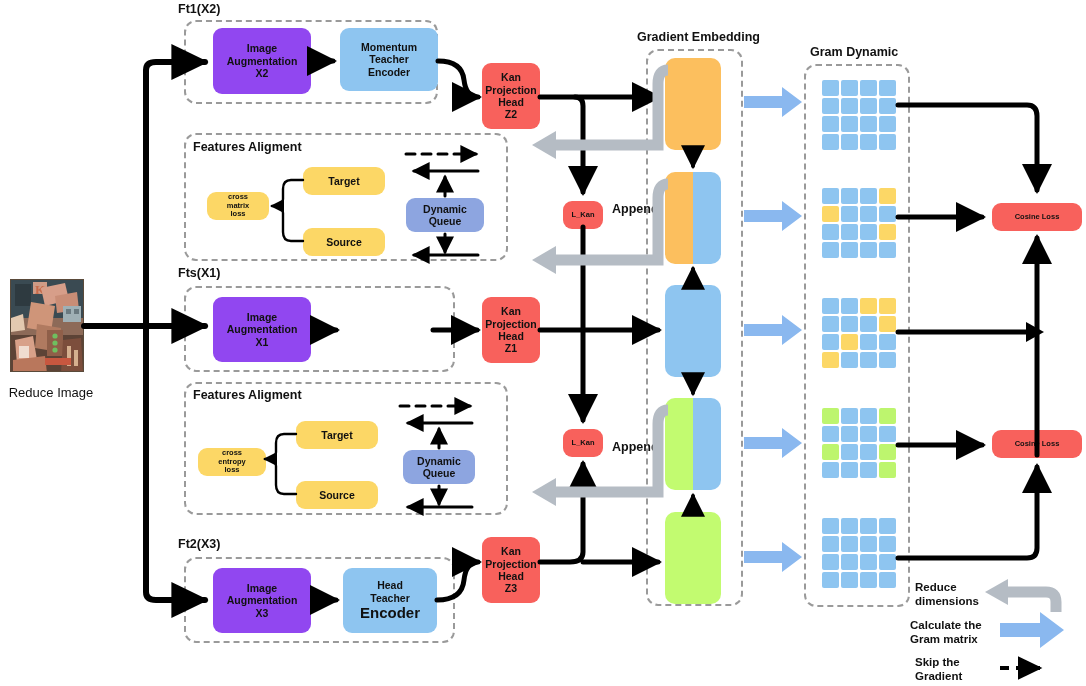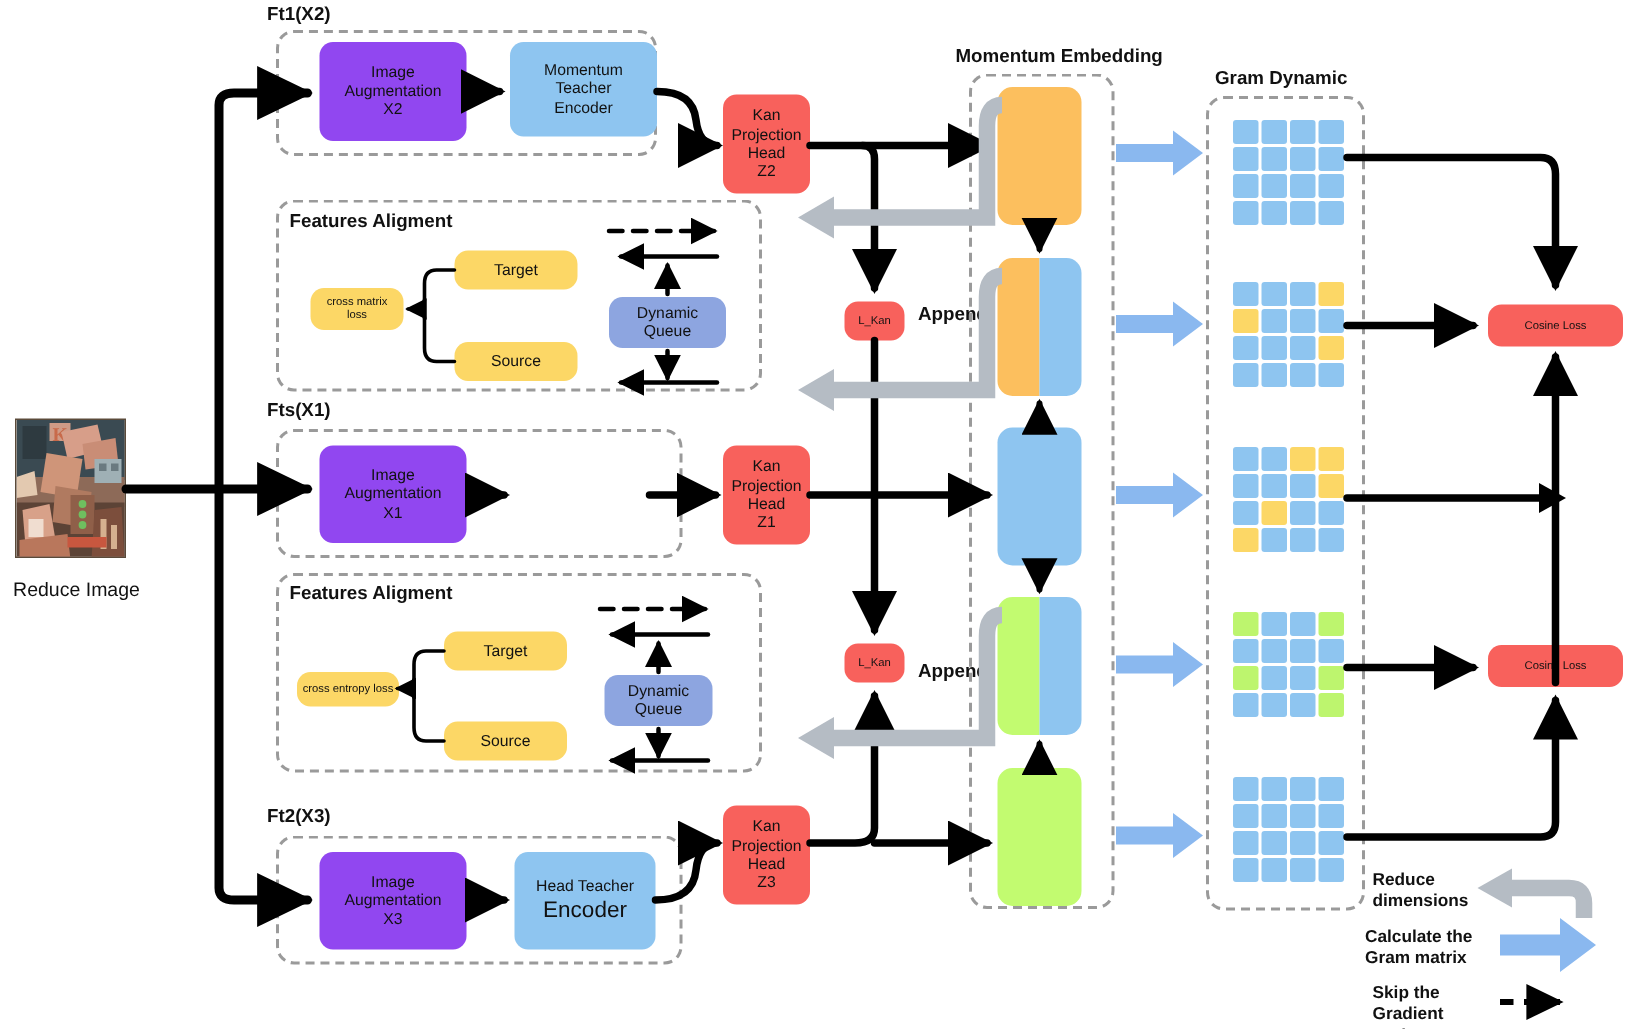--- a/index.html
+++ b/index.html
@@ -11,22 +11,22 @@
   #root { position:relative; width:1086px; height:686px; }
   .abs { position:absolute; }
 
   .grp-label { font-size:12.5px; font-weight:bold; color:#111; white-space:nowrap; }
   .dashed-box {
     border:2px dashed #9a9a9a; border-radius:12px; background:transparent;
   }
 
   .node {
     display:flex; align-items:center; justify-content:center; text-align:center;
-    border-radius:9px; font-weight:normal; color:#111; line-height:1.18;
-    padding:2px;
+    border-radius:9px; font-weight:bold; color:#111; line-height:1.18;
+    padding:14px;
   }
   .purple { background:#9147f0; }
   .lblue  { background:#8ec5f0; }
   .red    { background:#f8615c; }
   .yellow { background:#fcd766; }
   .bblue  { background:#8da5e0; }
 
   .emb { border-radius:10px; position:absolute; }
   .emb-orange { background:#fcbf5e; }
   .emb-blue   { background:#8ec5f0; }
@@ -134,21 +134,21 @@
   <div class="abs node red t-md" style="left:482px; top:537px; width:58px; height:66px; white-space:pre-line;">Kan
 Projection
 Head
 Z3</div>
 
   <div class="abs node red t-xs" style="left:563px; top:201px; width:40px; height:26px;">L_Kan</div>
   <div class="abs node red t-xs" style="left:563px; top:429px; width:40px; height:26px;">L_Kan</div>
   <div class="abs grp-label" style="left:612px; top:202px;">Append</div>
   <div class="abs grp-label" style="left:612px; top:440px;">Append</div>
 
-  <div class="abs grp-label" style="left:637px; top:30px;">Momentum Embedding</div>
+  <div class="abs grp-label" style="left:637px; top:30px;">Gradient Embedding</div>
   <div class="abs dashed-box" style="left:646px; top:49px; width:97px; height:557px;"></div>
 
   <div class="emb emb-orange" style="left:665px; top:58px; width:56px; height:92px;"></div>
 
   <div class="emb" style="left:665px; top:172px; width:56px; height:92px;">
     <div class="abs emb-orange" style="left:0; top:0; width:28px; height:92px; border-radius:10px 0 0 10px;"></div>
     <div class="abs emb-blue" style="left:28px; top:0; width:28px; height:92px; border-radius:0 10px 10px 0;"></div>
   </div>
 
   <div class="emb emb-blue" style="left:665px; top:285px; width:56px; height:92px;"></div>

